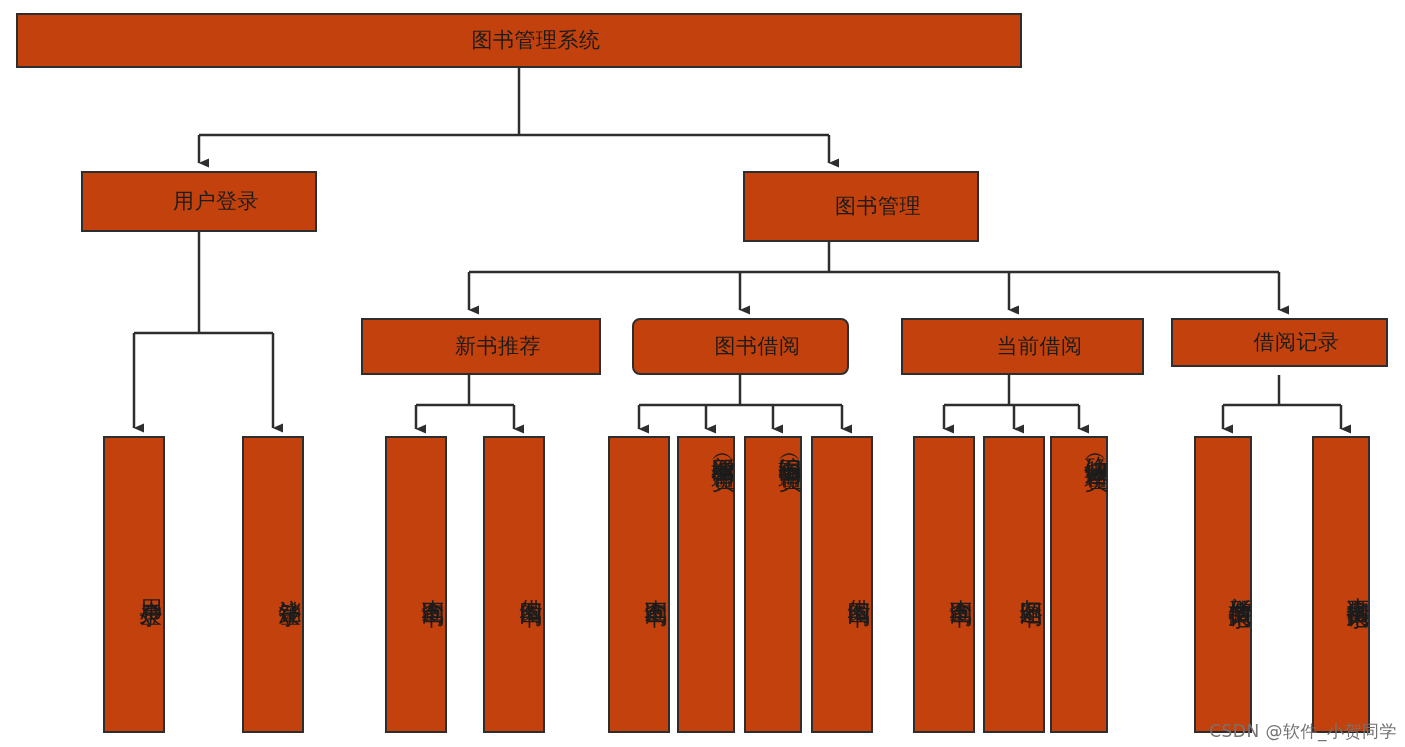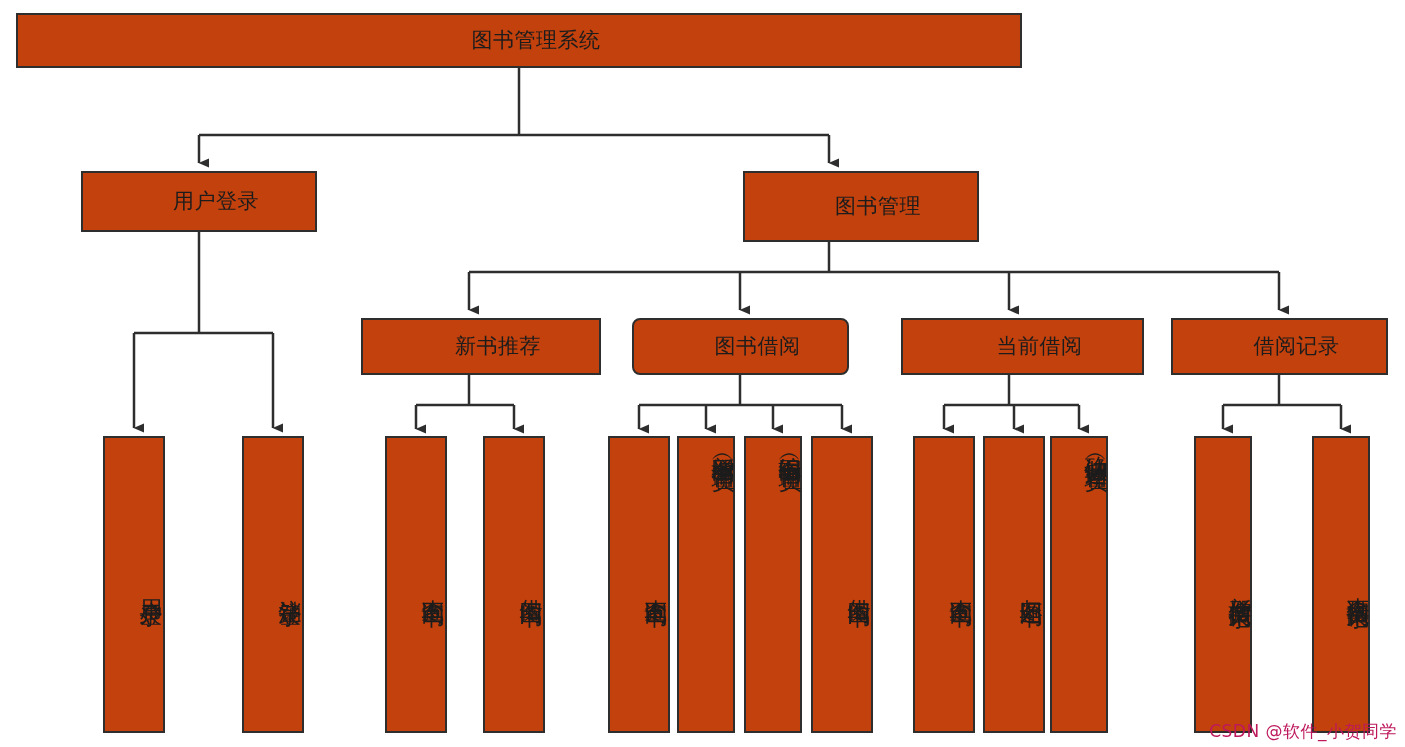--- a/index.html
+++ b/index.html
@@ -59,21 +59,21 @@
     white-space: nowrap;
     margin-top: 0;
   }
   .node-box.leaf.v-center {
     align-items: center;
   }
   .watermark {
     position: absolute;
     right: 8px;
     bottom: 4px;
-    color: #be185d;
+    color: #737373;
     font-size: 17px;
     letter-spacing: 0.5px;
     white-space: nowrap;
     pointer-events: none;
   }
 </style>
 </head>
 <body>
 
 <div id="diagram-root">
@@ -142,21 +142,21 @@
 
   <div class="node-box" style="left:361px; top:318px; width:240px; height:57px;">
     <span class="node-label">新书推荐</span>
   </div>
   <div class="node-box" style="left:632px; top:318px; width:217px; height:57px;border-radius:8px;">
     <span class="node-label">图书借阅</span>
   </div>
   <div class="node-box" style="left:901px; top:318px; width:243px; height:57px;">
     <span class="node-label">当前借阅</span>
   </div>
-  <div class="node-box" style="left:1171px; top:318px; width:217px; height:57px;">
+  <div class="node-box" style="left:1171px; top:318px; width:217px; height:49px;">
     <span class="node-label">借阅记录</span>
   </div>
 
   <div class="node-box leaf v-center" style="left:103px; top:436px; width:62px; height:297px;">
     <span class="node-label">用户登录</span>
   </div>
   <div class="node-box leaf v-center" style="left:242px; top:436px; width:62px; height:297px;">
     <span class="node-label">注销登录</span>
   </div>
   <div class="node-box leaf v-center" style="left:385px; top:436px; width:62px; height:297px;">

